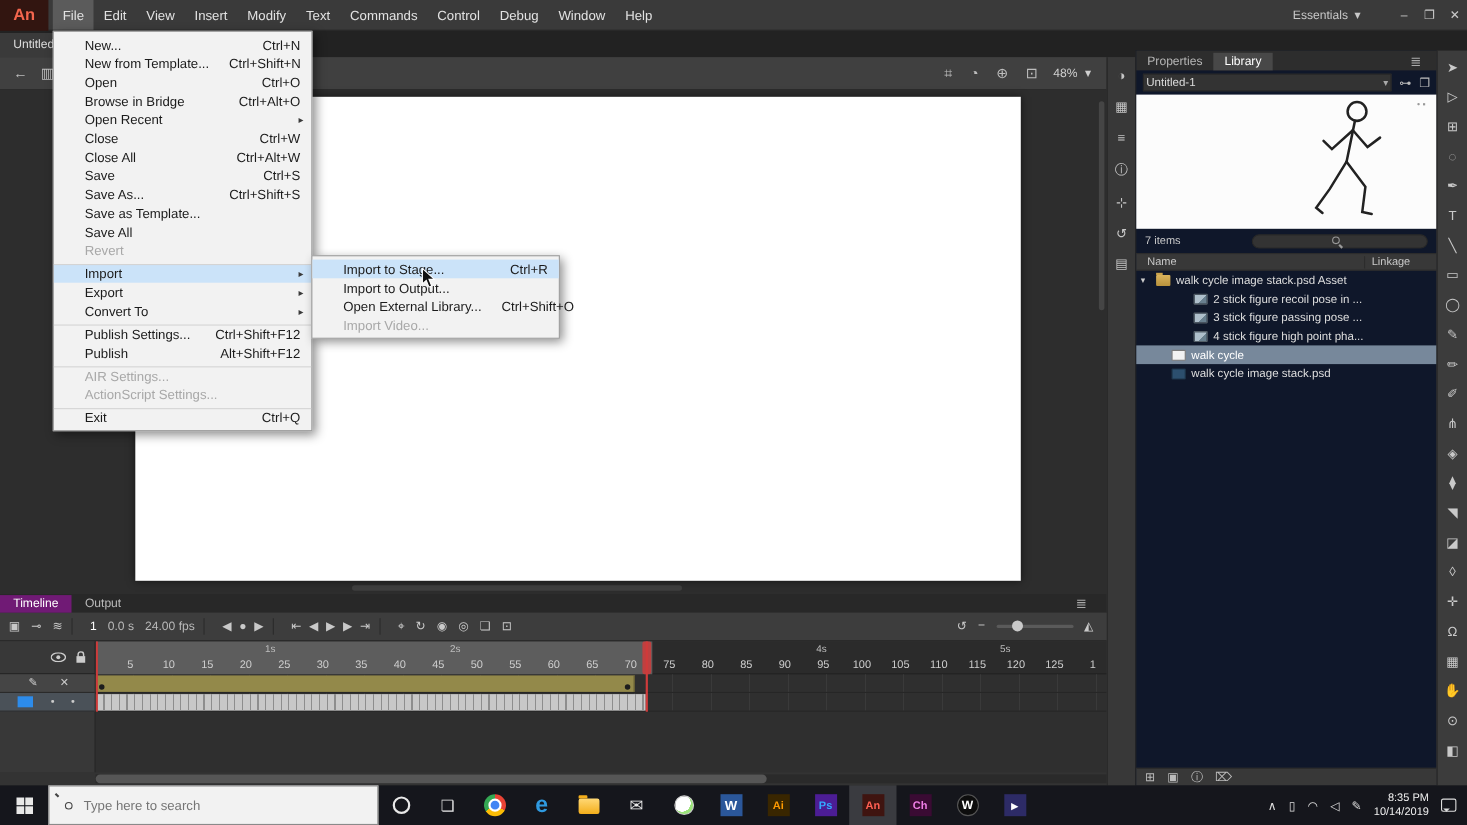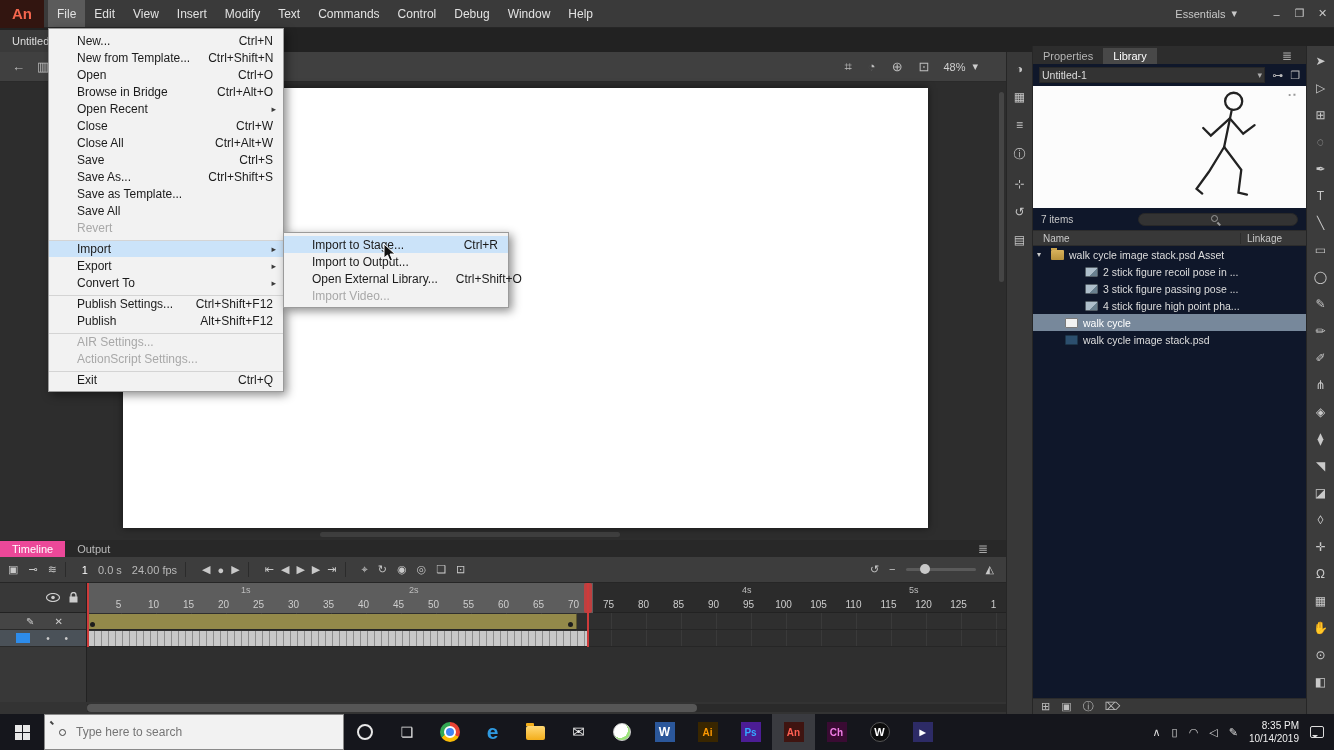--- a/index.html
+++ b/index.html
@@ -85,21 +85,21 @@
   .lib-footer{position:absolute;bottom:0;left:0;right:0;height:16px;background:#383838;border-top:1px solid #2b2b2b;display:flex;align-items:center;gap:11px;padding-left:8px;color:#bbb;font-size:11px;}
   .lib-footer span{font-size:11px;}
 
   .toolstrip{position:absolute;left:1306px;top:46px;width:28px;height:668px;background:#3c3c3c;border-left:1px solid #262626;display:flex;flex-direction:column;align-items:center;padding-top:8px;gap:12px;}
   .tool{color:#c9c9c9;font-size:12px;height:15px;line-height:15px;}
 
   
   .timeline{position:absolute;top:540px;left:0;width:1006px;height:174px;background:#333;}
   .tl-tabs{height:17px;background:#282828;display:flex;align-items:flex-end;}
   .tl-tab{font-size:11px;color:#bbb;padding:2px 12px;}
-  .tl-tab.active{background:#ec4899;color:#fff;}
+  .tl-tab.active{background:#701a75;color:#fff;}
   .tl-menu{margin-left:auto;color:#aaa;margin-right:10px;font-size:12px;}
   .tl-controls{height:26px;background:#3d3d3d;border-bottom:1px solid #262626;display:flex;align-items:center;font-size:11px;color:#c9c9c9;}
   .tlc-group{display:flex;align-items:center;gap:10px;margin-left:8px;}
   .tlc-group.tight{gap:7px;}
   .tl-sep{width:1px;height:15px;background:#2b2b2b;margin:0 8px;}
   .tl-num{color:#fff;}
   .tl-dim{color:#b9b9b9;}
   .tlc-right{margin-left:auto;display:flex;align-items:center;gap:10px;margin-right:12px;}
   .tl-slider{width:70px;height:3px;background:#5a5a5a;border-radius:2px;position:relative;}
   .tl-knob{position:absolute;left:14px;top:-4px;width:10px;height:10px;border-radius:50%;background:#c9c9c9;}
@@ -208,21 +208,21 @@
 <div class="editbar">
   <span class="eb-icon">←</span>
   <span class="eb-icon">▥</span>
   <div class="eb-right">
 
   <span class="eb-icon">⌗</span>
       <span class="eb-icon">◔</span>
       <span class="eb-icon">⊕</span>
       <span class="eb-icon">⊡</span>
     </div>
-  <div class="zoom-select" style="margin-right:28px;">
+  <div class="zoom-select" style="margin-right:14px;">
     <span>48%</span>
     <span>▾</span>
   </div>
 </div>
 
 <div class="stage-area">
   <div class="stage"></div>
   <div class="v-scroll"></div>
   <div class="h-scroll"></div>
 </div>

